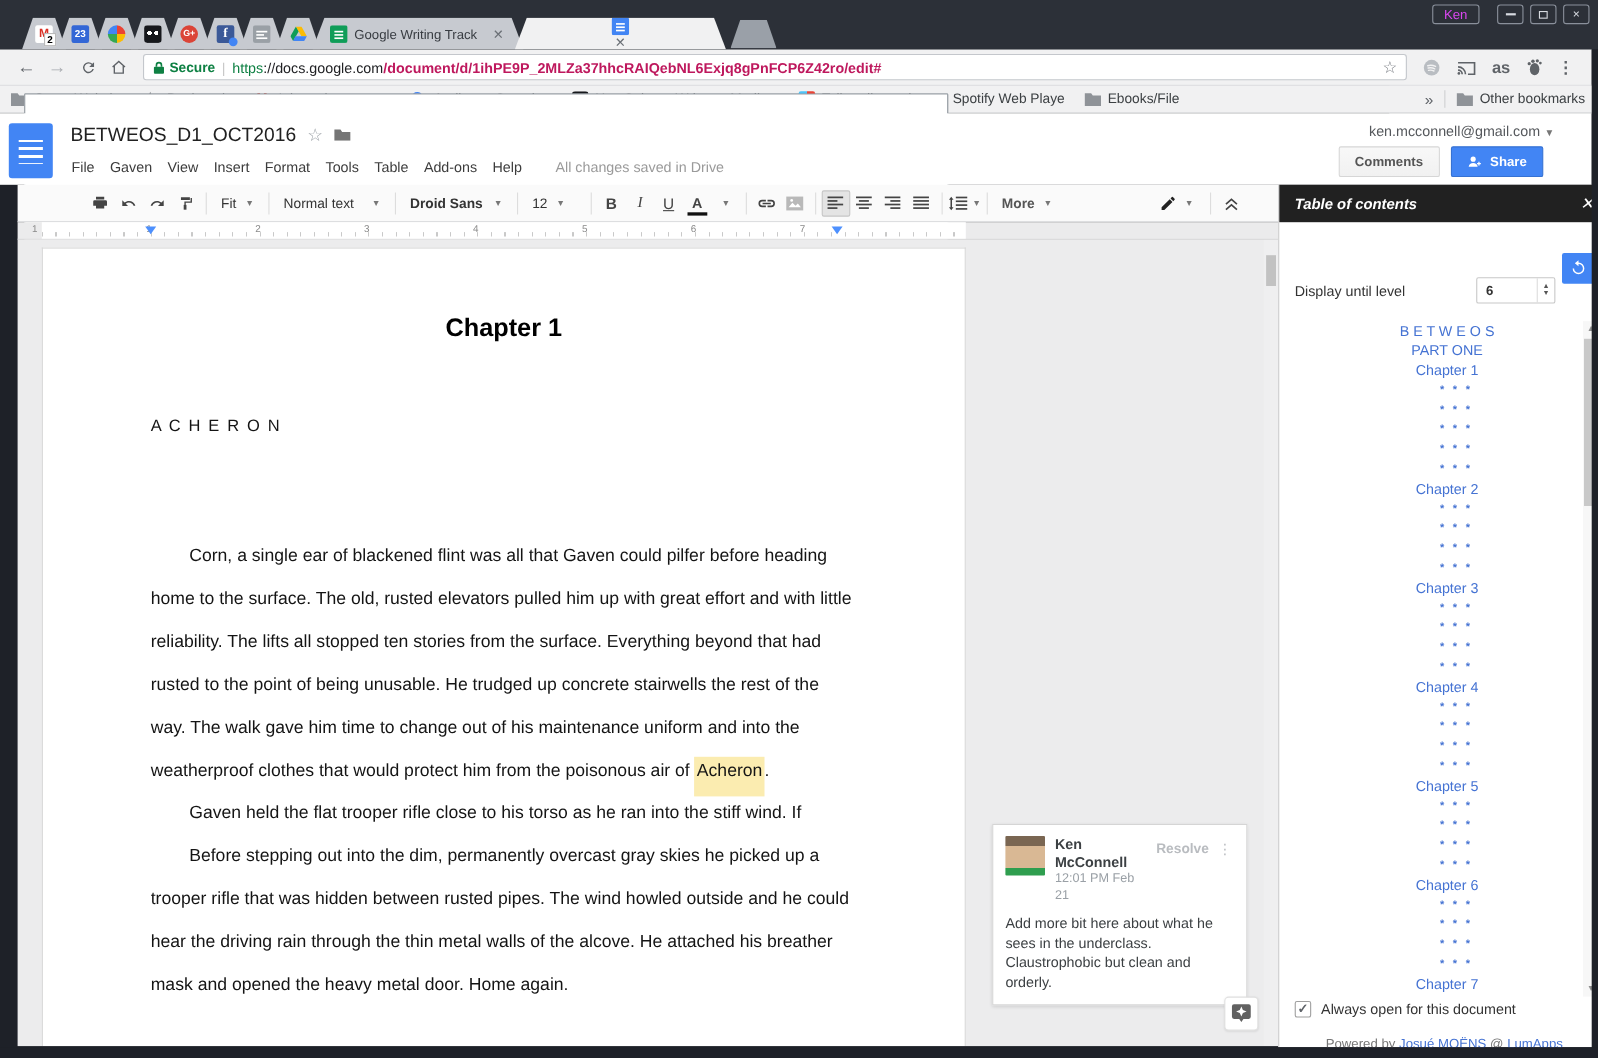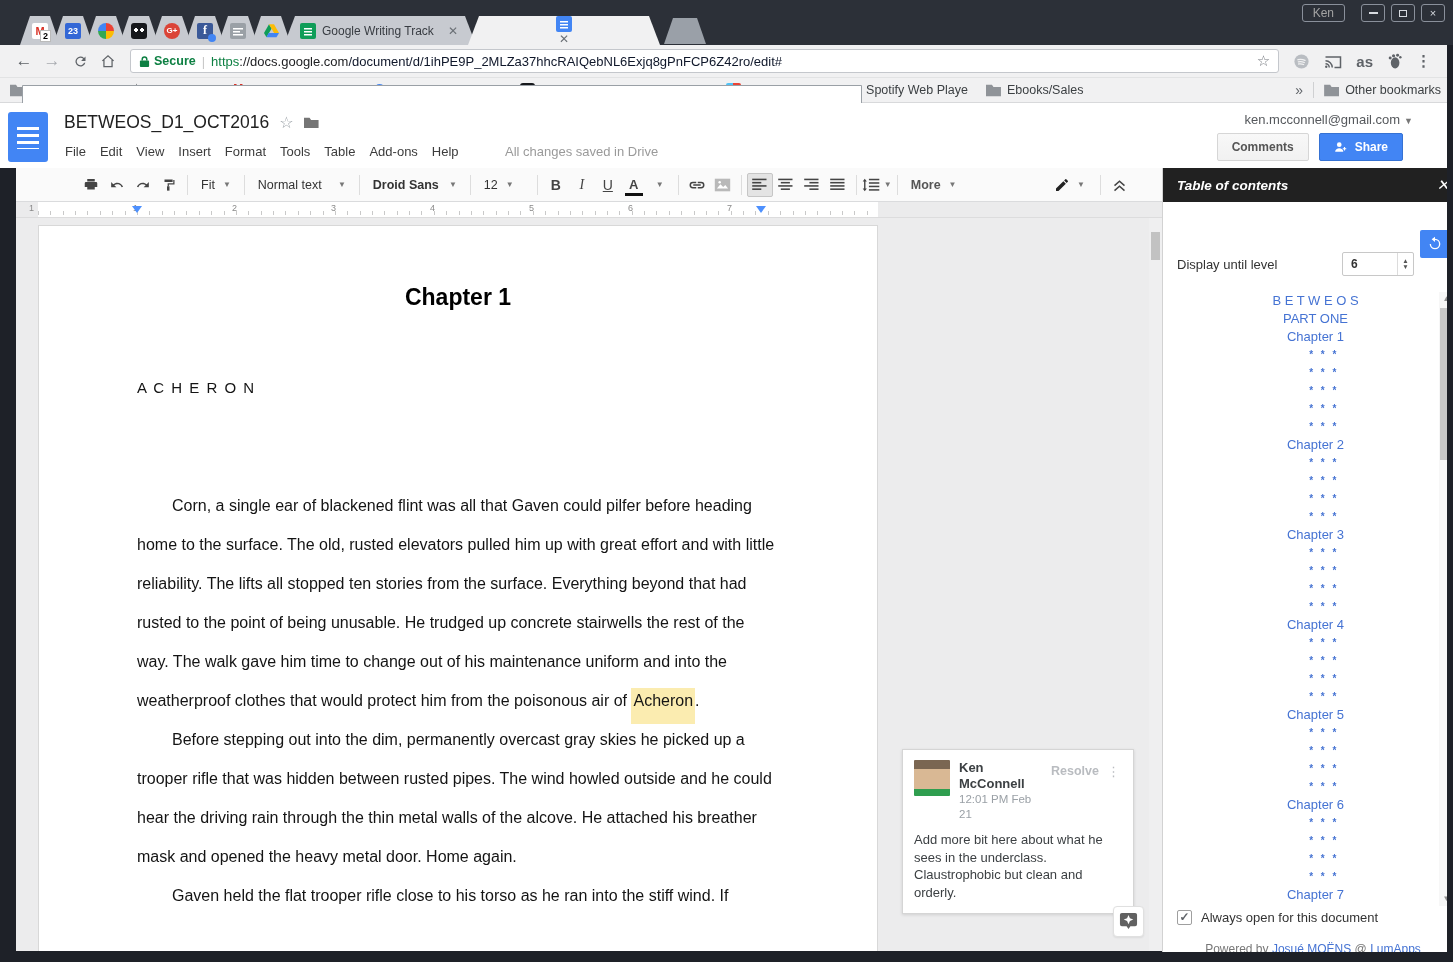--- a/index.html
+++ b/index.html
@@ -2,21 +2,21 @@
 <html><head>
 <meta charset="utf-8">
 <style>
   *{margin:0;padding:0;box-sizing:border-box;}
   html,body{width:1453px;height:962px;overflow:hidden;}
   body{font-family:"Liberation Sans",sans-serif;background:#1e2128;position:relative;}
   .screen{position:absolute;inset:0;}
   .titlebar{position:absolute;top:0;left:0;width:1453px;height:45px;background:#2c3038;}
   
   .winctl{position:absolute;top:4px;right:8px;display:flex;gap:6px;align-items:center;}
-  .userbtn{color:#a3a3a3;font-size:12px;border:1px solid #8a909b;border-radius:3px;padding:1px 10px;margin-right:10px;}
+  .userbtn{color:#d946ef;font-size:12px;border:1px solid #8a909b;border-radius:3px;padding:1px 10px;margin-right:10px;}
   .wbtn{width:24px;height:18px;border:1px solid #8a909b;border-radius:3px;color:#d7dae0;font-size:11px;display:flex;align-items:center;justify-content:center;line-height:1;}
   .wbtn .sq{width:8px;height:7px;border:1px solid #d7dae0;display:block;}
   .wbtn .mn{width:9px;height:0;border-top:2px solid #d7dae0;display:block;}
   
   .tabs{position:absolute;left:20px;bottom:0;display:flex;align-items:flex-end;height:31px;}
   .ptab{width:40px;height:29px;background:#c7cad0;clip-path:polygon(10px 0,calc(100% - 10px) 0,100% 100%,0 100%);display:flex;align-items:center;justify-content:center;margin-right:-7px;position:relative;}
   .tab{height:29px;background:#c7cad0;clip-path:polygon(11px 0,calc(100% - 11px) 0,100% 100%,0 100%);display:flex;align-items:center;padding:0 16px;width:192px;margin-right:-8px;position:relative;}
   .tab.active{background:#f1f1f2;z-index:3;flex-direction:column;}
   .tab .tlabel{font-size:12px;color:#383c42;white-space:nowrap;overflow:hidden;max-width:132px;margin:0 6px;flex:1;}
   .tab .tclose{color:#6b7076;font-size:12px;padding:0 2px;}
@@ -35,21 +35,21 @@
   .pi-news{background:#9aa0a6;border-radius:2px;background-image:linear-gradient(#fff 0 0),linear-gradient(#fff 0 0),linear-gradient(#fff 0 0);background-size:10px 1.5px,7px 1.5px,10px 1.5px;background-position:3px 5px,3px 8px,3px 11px;background-repeat:no-repeat;}
   
   .navbar{position:absolute;top:45px;left:0;width:1447px;height:33px;background:#f1f1f2;display:flex;align-items:center;padding:0 10px;border-bottom:1px solid #e2e3e4;}
   .navicon{color:#5f6368;font-size:17px;width:28px;text-align:center;}
   .navicon.dis{color:#a8abb0;}
   .urlbar{flex:1;height:24px;background:#fff;border:1px solid #c4c7cc;border-radius:3px;display:flex;align-items:center;padding:0 8px;margin:0 8px;font-size:13px;white-space:nowrap;overflow:hidden;}
   .secure{color:#0e8043;font-weight:bold;margin:0 6px 0 4px;font-size:12.5px;}
   .urlsep{color:#c8c8c8;margin-right:6px;}
   .scheme{color:#0e8043;}
   .host{color:#202124;}
-  .upath{color:#0f172a;}
+  .upath{color:#be185d;font-weight:bold;}
   .urlstar{margin-left:auto;color:#767a80;font-size:15px;}
   .ext{display:flex;align-items:center;gap:14px;margin:0 6px;}
   .extic{color:#5f6368;font-size:13px;font-weight:bold;}
   
   .bmbar{position:absolute;top:78px;left:0;width:1447px;height:25px;background:#f1f1f2;display:flex;align-items:center;padding:0 10px;border-bottom:1px solid #d8d9db;font-size:12.5px;color:#3c4043;}
   .bmitem{display:flex;align-items:center;gap:6px;margin-right:18px;white-space:nowrap;}
   .bmi{width:15px;height:14px;flex:none;display:inline-block;position:relative;}
   .bmi.folder{background:#8f9398;clip-path:polygon(0 12%,40% 12%,50% 28%,100% 28%,100% 95%,0 95%);}
   .bmi.star::before{content:"★";color:#5f6368;font-size:13px;position:absolute;top:-2px;left:0;}
   .bmi.gmail::before{content:"M";color:#d93025;font-weight:bold;font-size:12px;position:absolute;top:-1px;left:1px;}
@@ -297,21 +297,21 @@
         <span>Talk radio, podcas</span>
       </span>
 
       <span class="bmitem">
         <span class="bmi page"></span>
         <span>Spotify Web Playe</span>
       </span>
 
       <span class="bmitem">
         <span class="bmi folder"></span>
-        <span>Ebooks/Sales</span>
+        <span>Ebooks/File</span>
       </span>
     </div>
   <div style="position:absolute;top:78px;right:0;width:190px;height:25px;background:#f1f1f2;display:flex;align-items:center;font-size:12.5px;color:#3c4043;border-bottom:1px solid #d8d9db;">
     <span class="bm-over">»</span>
     <span class="bm-sep"></span>
     <span class="bmitem" style="margin-right:12px;">
       <span class="bmi folder"></span>
       <span>Other bookmarks</span>
     </span>
   </div>
@@ -319,21 +319,21 @@
   <div class="dhead">
     <div class="dlogo"></div>
     <div class="dtitle-row">
       <span class="dtitle">BETWEOS_D1_OCT2016</span>
       <span class="dstar">☆</span>
       <span class="dfolder"></span>
     </div>
     <div class="dmenus">
 
     <span class="dmenu">File</span>
-        <span class="dmenu">Edit</span>
+        <span class="dmenu">Gaven</span>
         <span class="dmenu">View</span>
         <span class="dmenu">Insert</span>
         <span class="dmenu">Format</span>
         <span class="dmenu">Tools</span>
         <span class="dmenu">Table</span>
         <span class="dmenu">Add-ons</span>
         <span class="dmenu">Help</span>
       </div>
     <span class="dsave" style="position:absolute;left:493px;top:41px;">All changes saved in Drive</span>
     <div class="account"><span>ken.mcconnell@gmail.com</span><span class="car">▼</span></div>
@@ -508,22 +508,22 @@
         <span class="imark" style="left:116px;"></span>
         <span class="imark" style="left:740px;"></span>
       </div>
 
       <div class="docarea">
         <div class="page">
           <div class="ptext">
             <div class="dheading">Chapter 1</div>
             <div class="dsub">A C H E R O N</div>
             <p class="para first"><span>Corn, a single ear of blackened flint was all that Gaven could pilfer before heading home to the surface. The old, rusted elevators pulled him up with great effort and with little reliability. The lifts all stopped ten stories from the surface. Everything beyond that had rusted to the point of being unusable. He trudged up concrete stairwells the rest of the way. The walk gave him time to change out of his maintenance uniform and into the weatherproof clothes that would protect him from the poisonous air of </span><span class="hl">Acheron</span><span>.</span></p>
+            <p class="para">Gaven held the flat trooper rifle close to his torso as he ran into the stiff wind. If</p>
             <p class="para">Before stepping out into the dim, permanently overcast gray skies he picked up a trooper rifle that was hidden between rusted pipes. The wind howled outside and he could hear the driving rain through the thin metal walls of the alcove. He attached his breather mask and opened the heavy metal door. Home again.</p>
-            <p class="para">Gaven held the flat trooper rifle close to his torso as he ran into the stiff wind. If</p>
           </div>
         </div>
 
         <div class="ccard">
           <div class="chead">
             <span class="cavatar"></span>
             <span class="cmeta">
               <div class="cname">Ken McConnell</div>
               <div class="ctime">12:01 PM Feb 21</div>
             </span>

